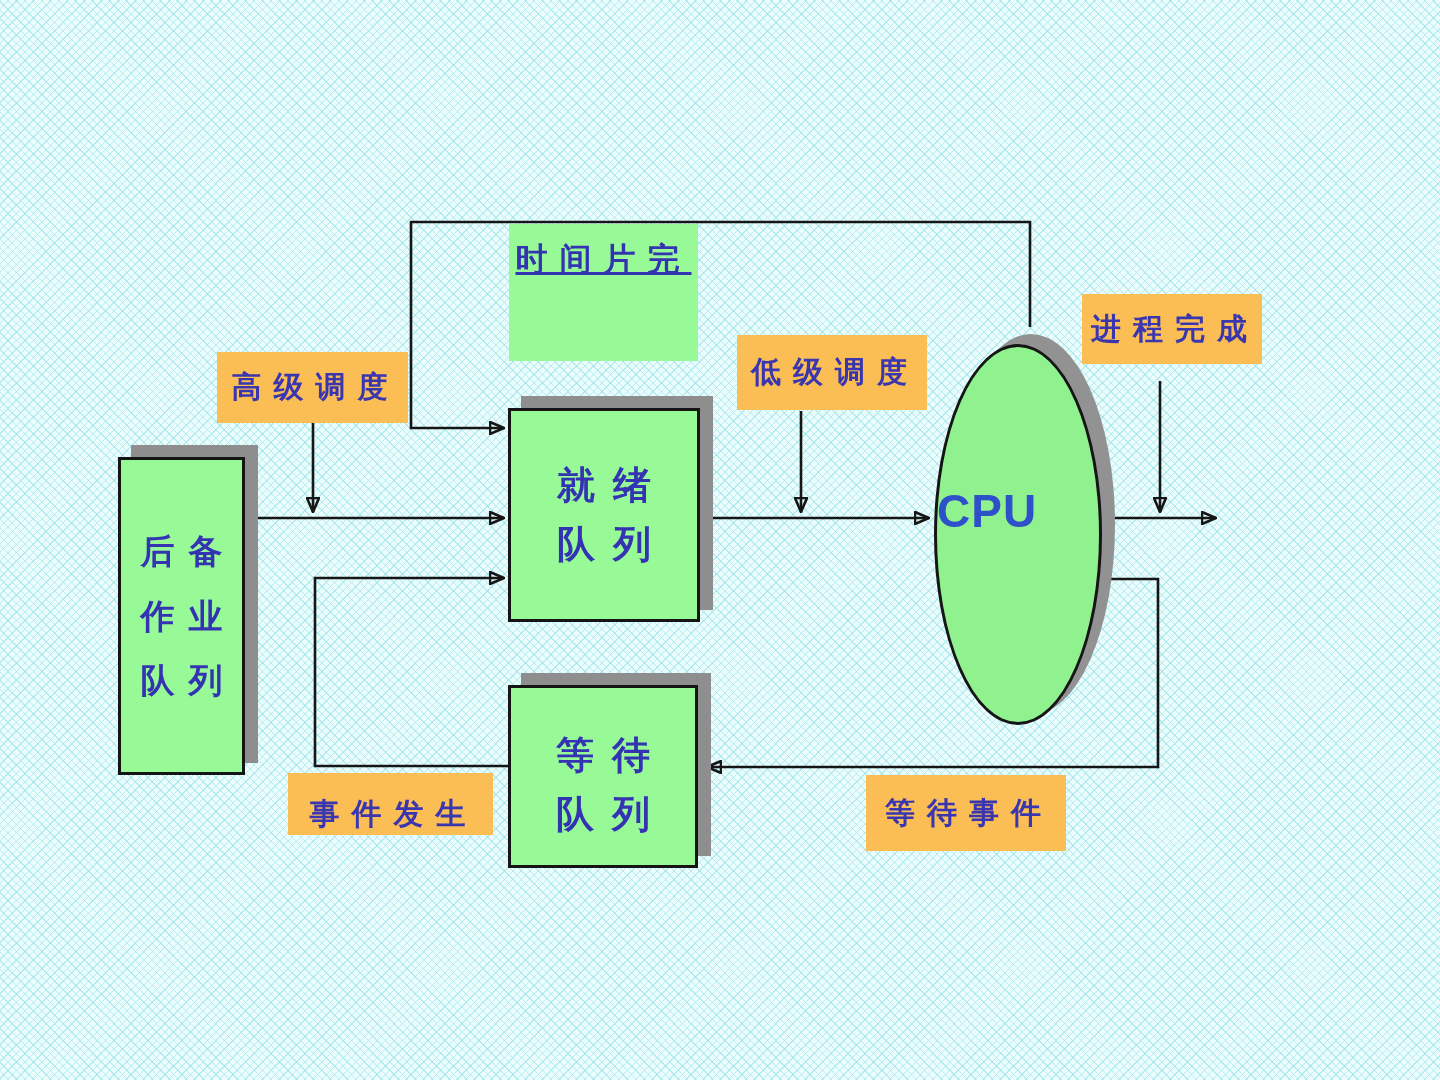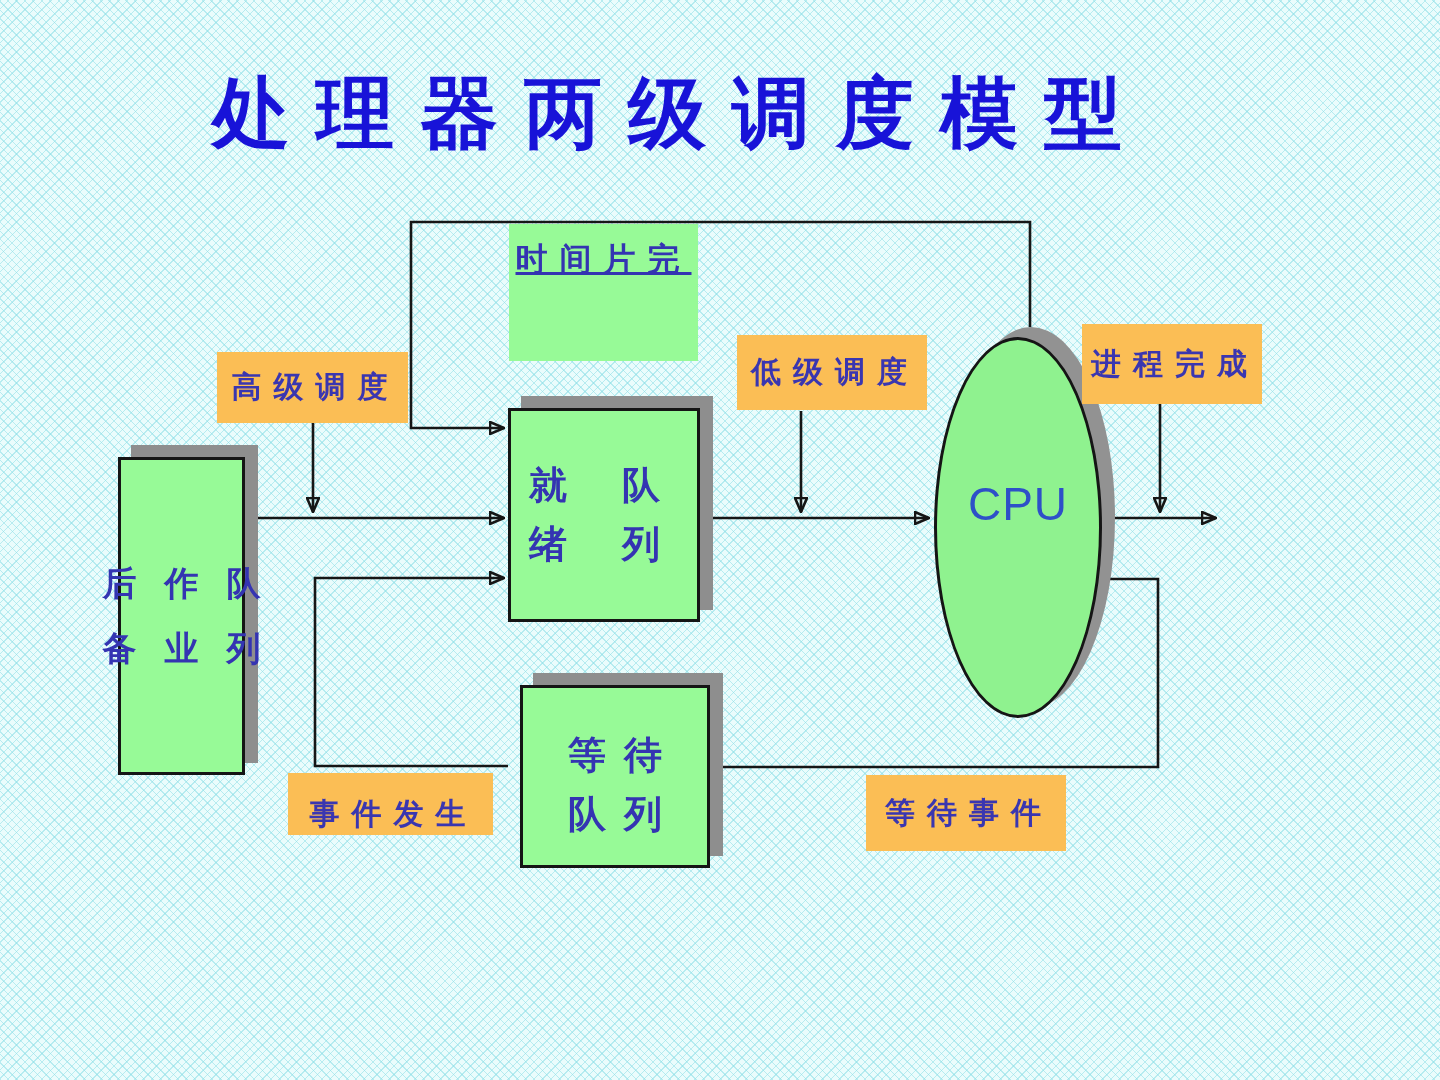--- a/index.html
+++ b/index.html
@@ -12,63 +12,62 @@
       repeating-linear-gradient(135deg, rgba(140,222,230,.55) 0 1px, transparent 1px 6px);
   }
   .title{
     position:absolute;left:212px;top:62px;width:900px;
     font-size:78px;font-weight:bold;color:#1813d8;
     letter-spacing:26px;white-space:nowrap;
   }
   .qbox{
     position:absolute;background:#97fa97;border:3px solid #151515;
     box-shadow:13px -12px 0 #8e8e8e;
-    display:flex;align-items:center;justify-content:center;
+    display:flex;flex-direction:column;align-items:center;justify-content:center;
     color:#3434b2;font-weight:bold;
   }
   .qbox .ln{display:block;letter-spacing:18px;padding-left:18px;line-height:1.55;}
   .backup{left:118px;top:457px;width:121px;height:312px;font-size:34px;}
   .backup .ln{letter-spacing:14px;padding-left:14px;line-height:1.9;}
   .ready{left:508px;top:408px;width:186px;height:208px;font-size:38px;}
-  .wait{left:508px;top:685px;width:184px;height:177px;font-size:38px;margin-left:12px;}
+  .wait{left:508px;top:685px;width:184px;height:177px;font-size:38px;}
   .wait .inner{transform:translateY(8px);}
   .noteGreen{
     position:absolute;left:509px;top:224px;width:189px;height:137px;
     background:#97fa97;color:#3434b2;font-weight:bold;font-size:32px;
     display:flex;justify-content:center;align-items:flex-start;
     padding-top:14px;box-sizing:border-box;letter-spacing:12px;text-decoration:underline;
   }
   .cpu{
-    position:absolute;left:934px;top:337px;width:162px;height:375px;
+    position:absolute;left:934px;top:344px;width:162px;height:375px;
     background:#8ff28f;border:3px solid #151515;border-radius:50%;
     box-shadow:13px -10px 0 #929292;
-    display:flex;align-items:center;justify-content:center;
+    display:flex;align-items:center;justify-content:flex-start;font-weight:bold;
   }
   .cpu .cpu-label{
     color:#2e50c8;font-size:46px;letter-spacing:1px;transform:translateY(-24px);
   }
   .tag{
     position:absolute;background:#fbbe55;color:#3a36b0;font-weight:bold;
     display:flex;align-items:center;justify-content:center;
     font-size:30px;letter-spacing:12px;padding-left:6px;box-sizing:border-box;
   }
   .tag-high{left:217px;top:352px;width:191px;height:71px;}
   .tag-low{left:737px;top:335px;width:190px;height:75px;}
-  .tag-done{left:1082px;top:324px;width:180px;height:80px;}
+  .tag-done{left:1082px;top:294px;width:180px;height:70px;}
   .tag-event{left:288px;top:773px;width:205px;height:62px;align-items:flex-end;}
   .tag-waitev{left:866px;top:775px;width:200px;height:76px;}
   svg.wires{position:absolute;left:0;top:0;pointer-events:none;}
   svg.wires path{fill:none;stroke:#161616;stroke-width:2.6px;}
 </style>
 </head>
 <body>
 
 <div class="stage">
 
-  <div class="title">处理器两级调度模型</div>
 
   <svg class="wires" width="1440" height="1080" viewBox="0 0 1440 1080">
     <defs>
       <marker id="ah" markerUnits="userSpaceOnUse" markerWidth="16" markerHeight="14" refX="15" refY="7" orient="auto">
         <path d="M1,1 L15,7 L1,13 Z" fill="#161616" stroke="none"></path>
       </marker>
     </defs>
     <path d="M247,518 H504" marker-end="url(#ah)"></path>
     <path d="M313,409 V512" marker-end="url(#ah)"></path>
     <path d="M1030,327 V222 H411 V428 H504" marker-end="url(#ah)"></path>

